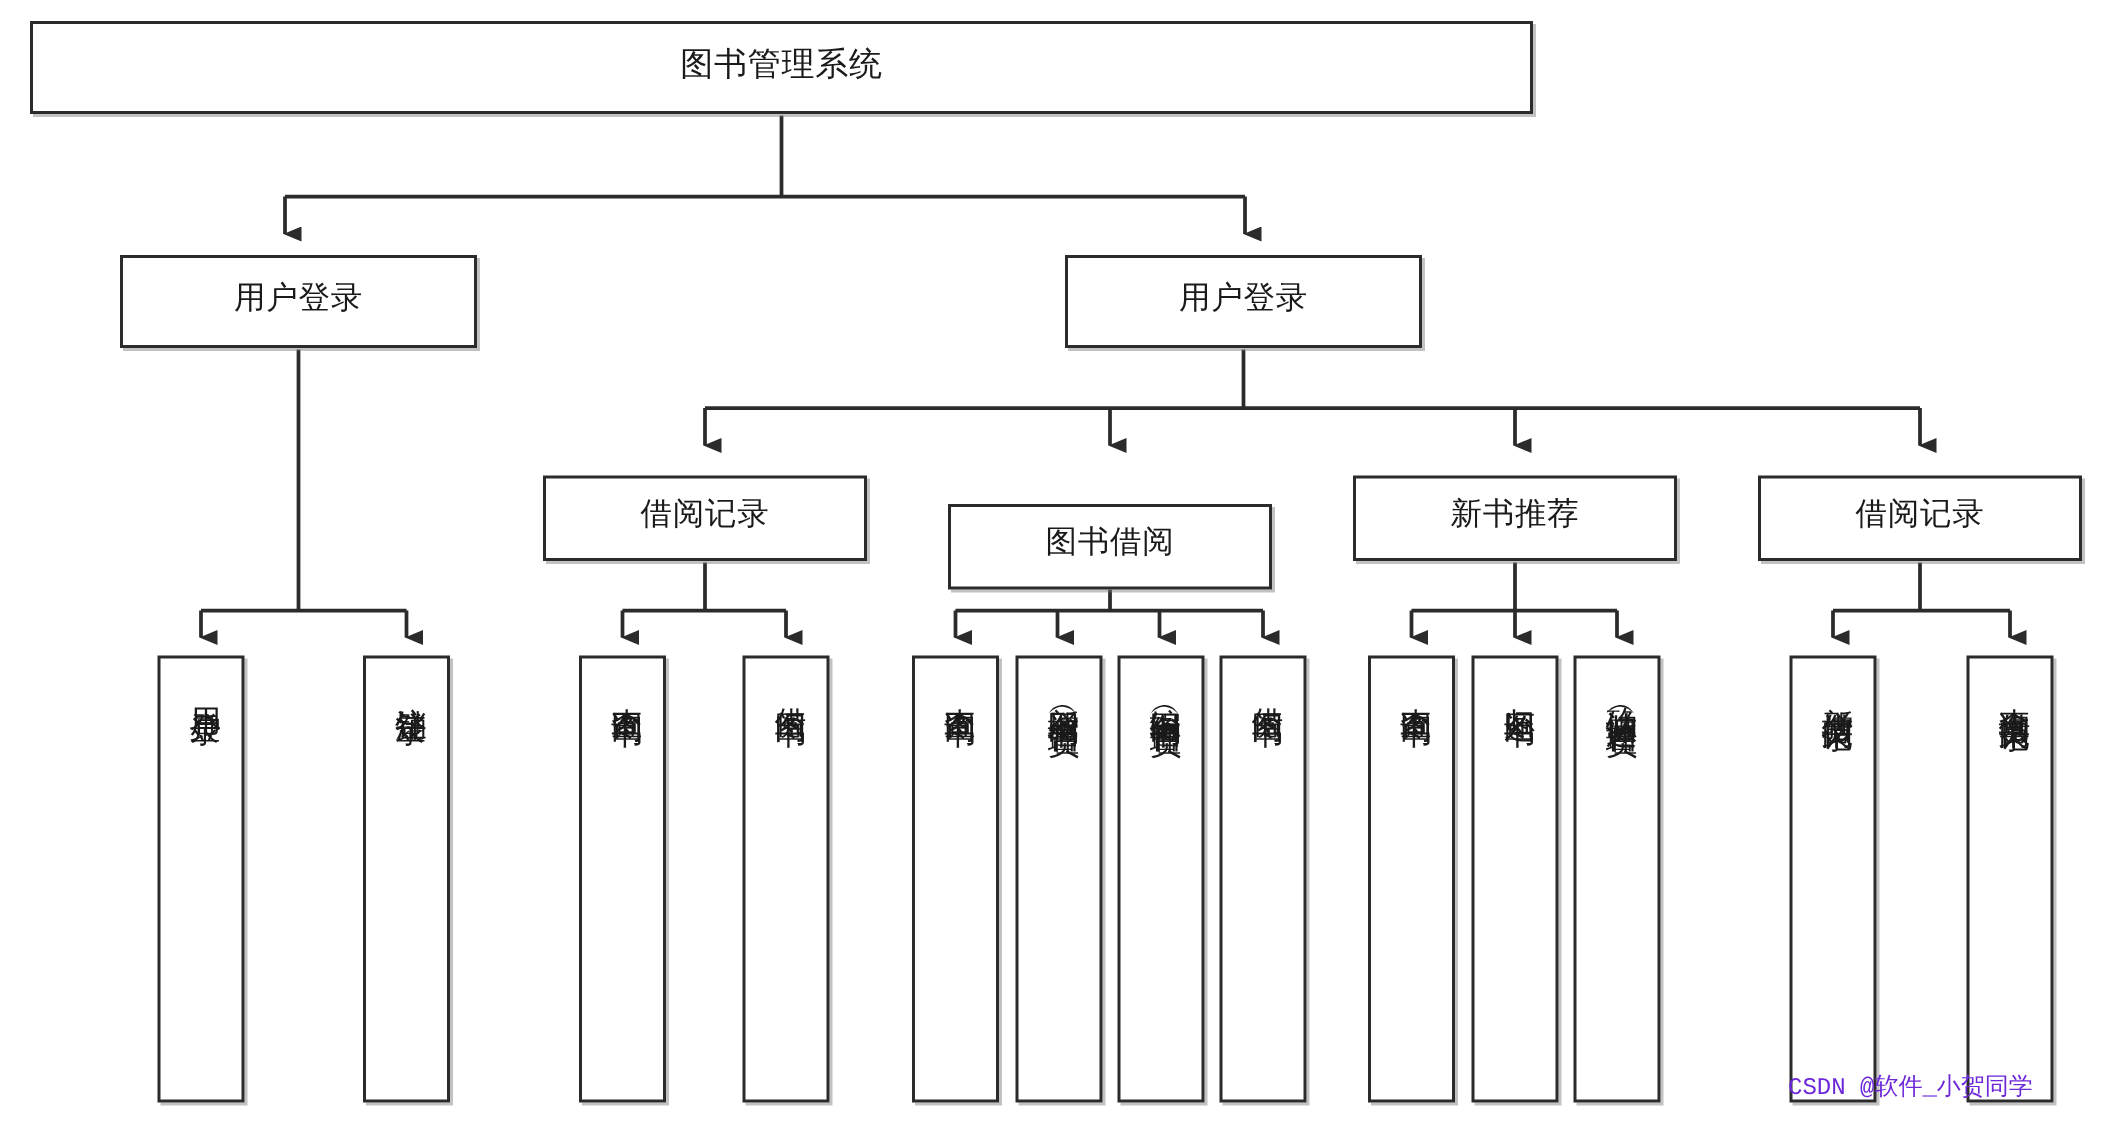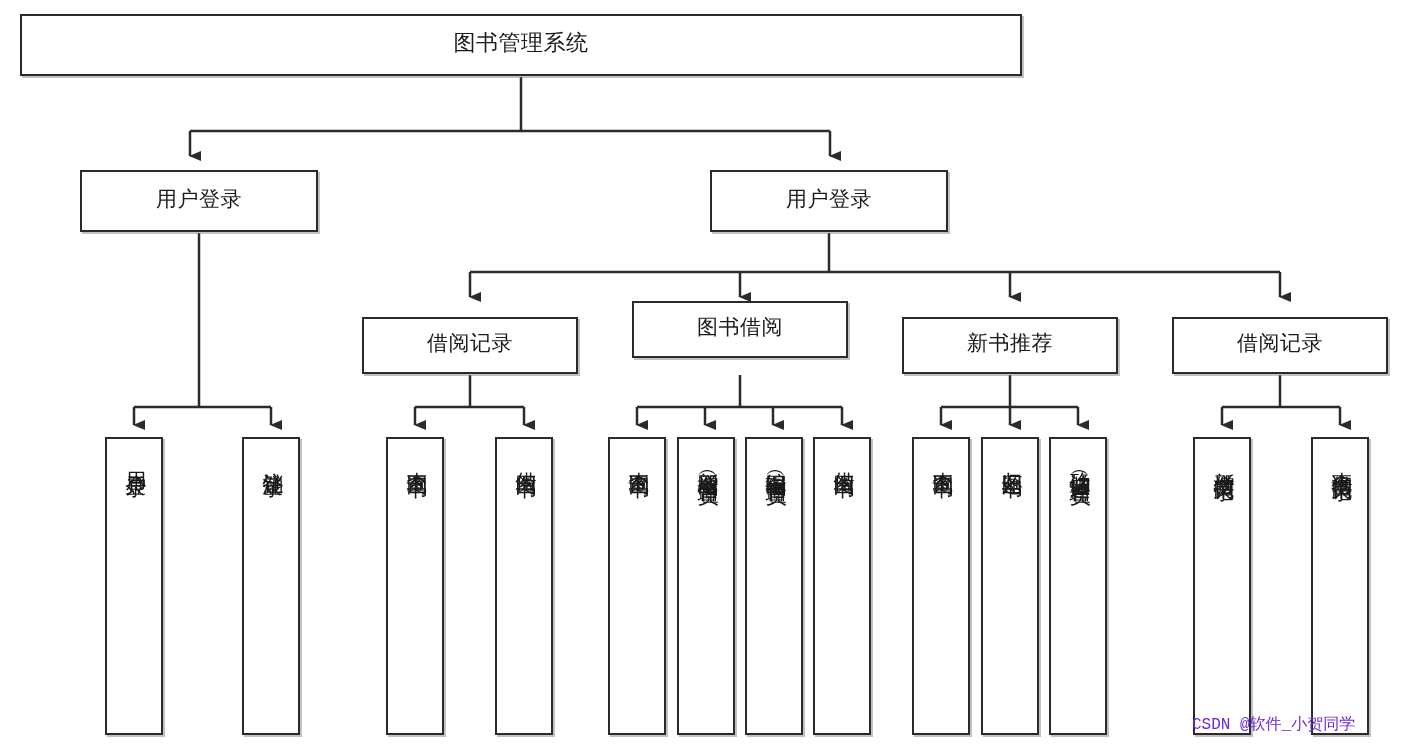--- a/index.html
+++ b/index.html
@@ -152,21 +152,21 @@
   <div class="node-box node-l1" style="left:80px; top:170px; width:238px; height:62px;">
     <span class="node-label">用户登录</span>
   </div>
   <div class="node-box node-l1" style="left:710px; top:170px; width:238px; height:62px;">
     <span class="node-label">用户登录</span>
   </div>
 
   <div class="node-box node-l2" style="left:362px; top:317px; width:216px; height:57px;">
     <span class="node-label">借阅记录</span>
   </div>
-  <div class="node-box node-l2" style="left:632px; top:301px; width:216px; height:57px;">
+  <div class="node-box node-l2" style="left:632px; top:336px; width:216px; height:57px;">
     <span class="node-label">图书借阅</span>
   </div>
   <div class="node-box node-l2" style="left:902px; top:317px; width:216px; height:57px;">
     <span class="node-label">新书推荐</span>
   </div>
   <div class="node-box node-l2" style="left:1172px; top:317px; width:216px; height:57px;">
     <span class="node-label">借阅记录</span>
   </div>
 
   <div class="node-box node-leaf" style="left:105px; top:437px; width:58px; height:298px;">

